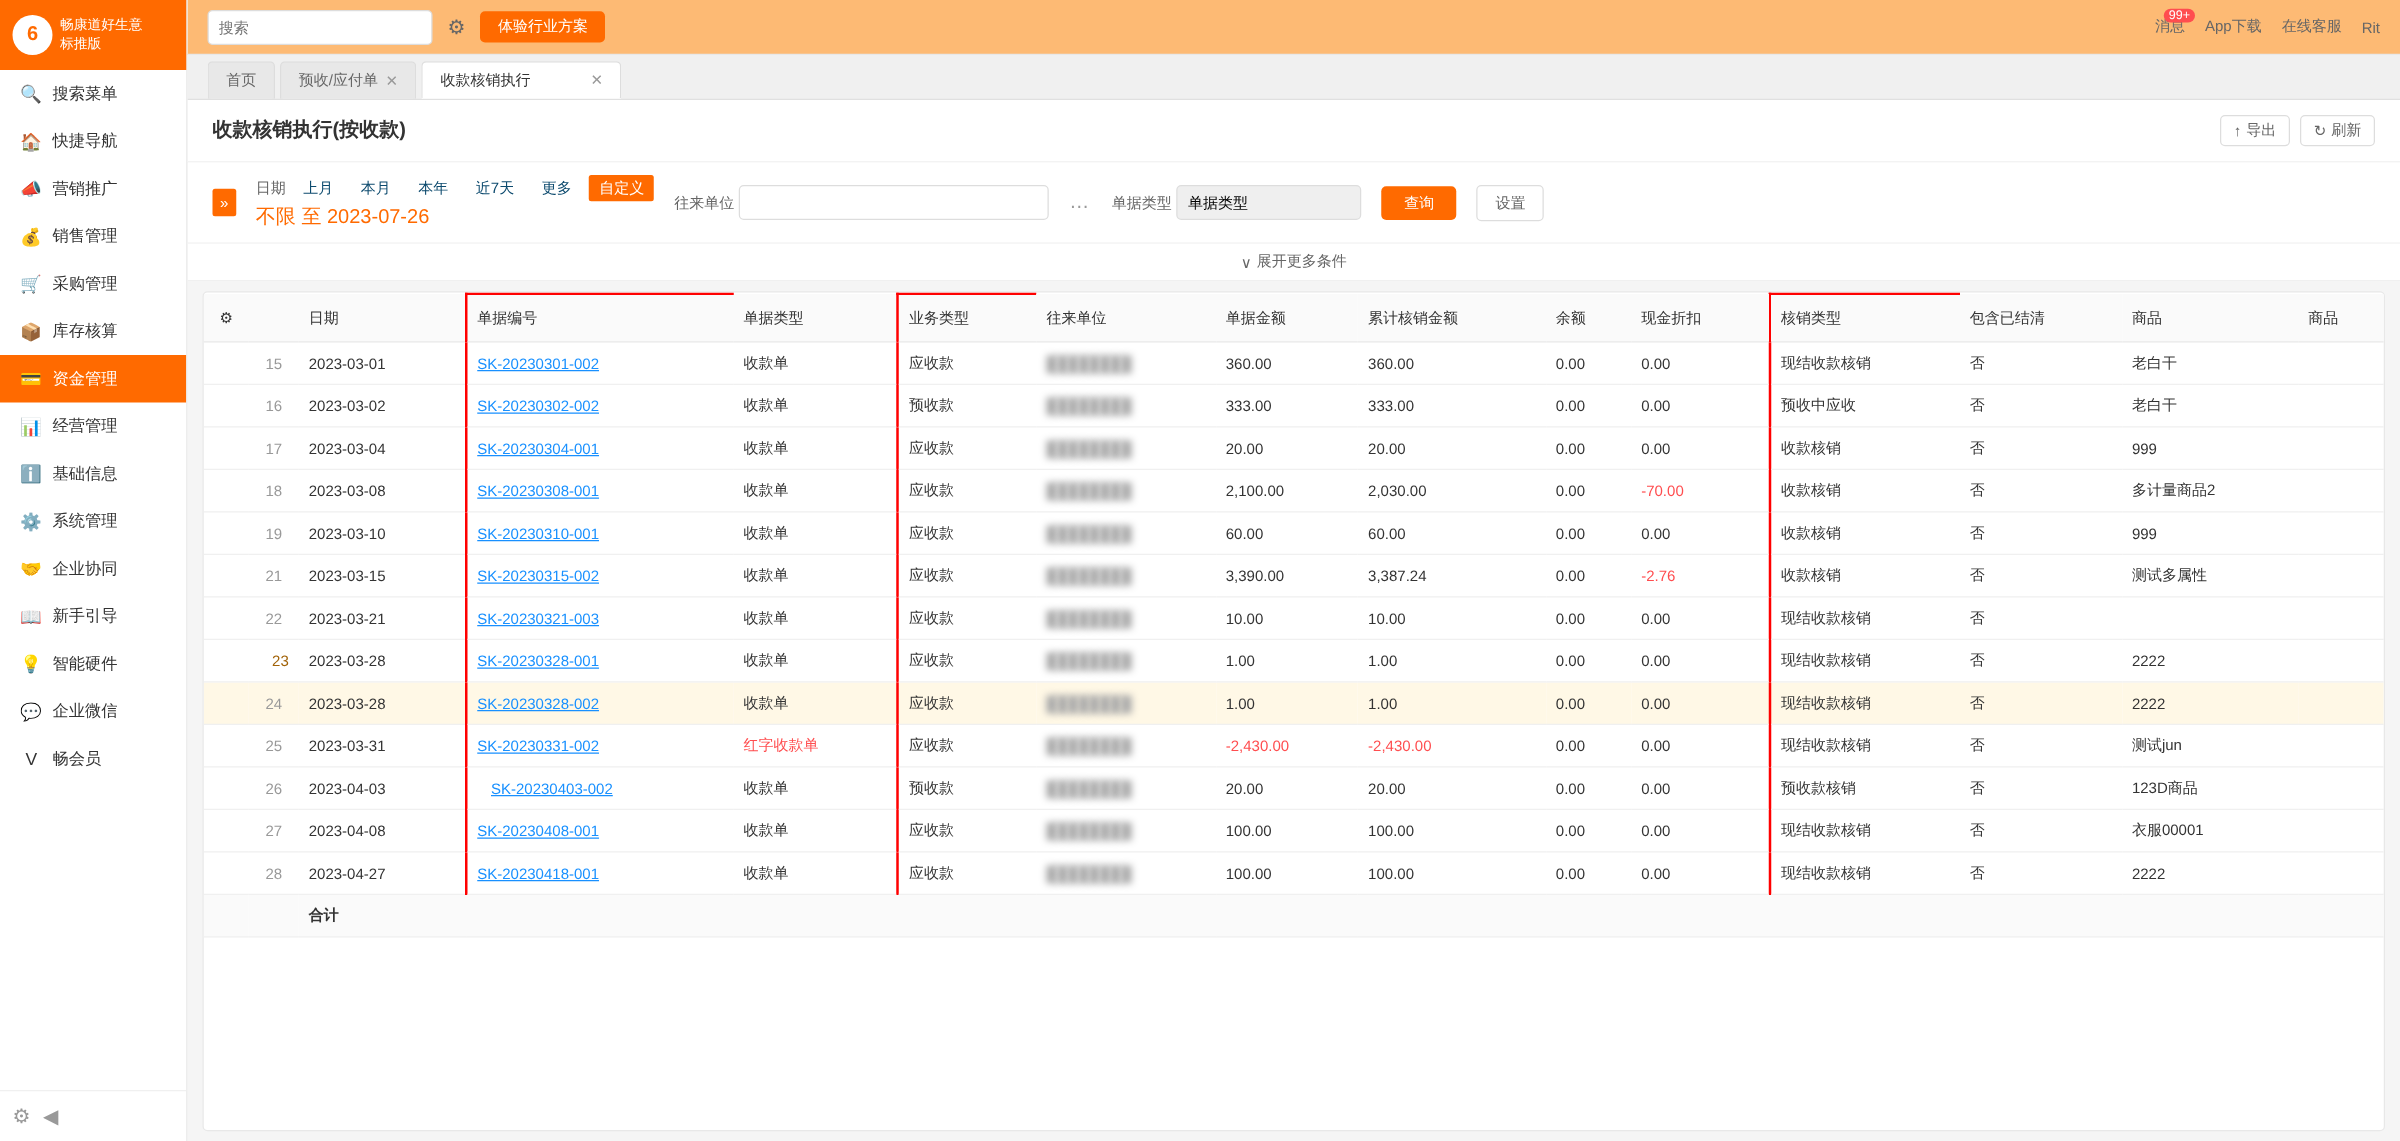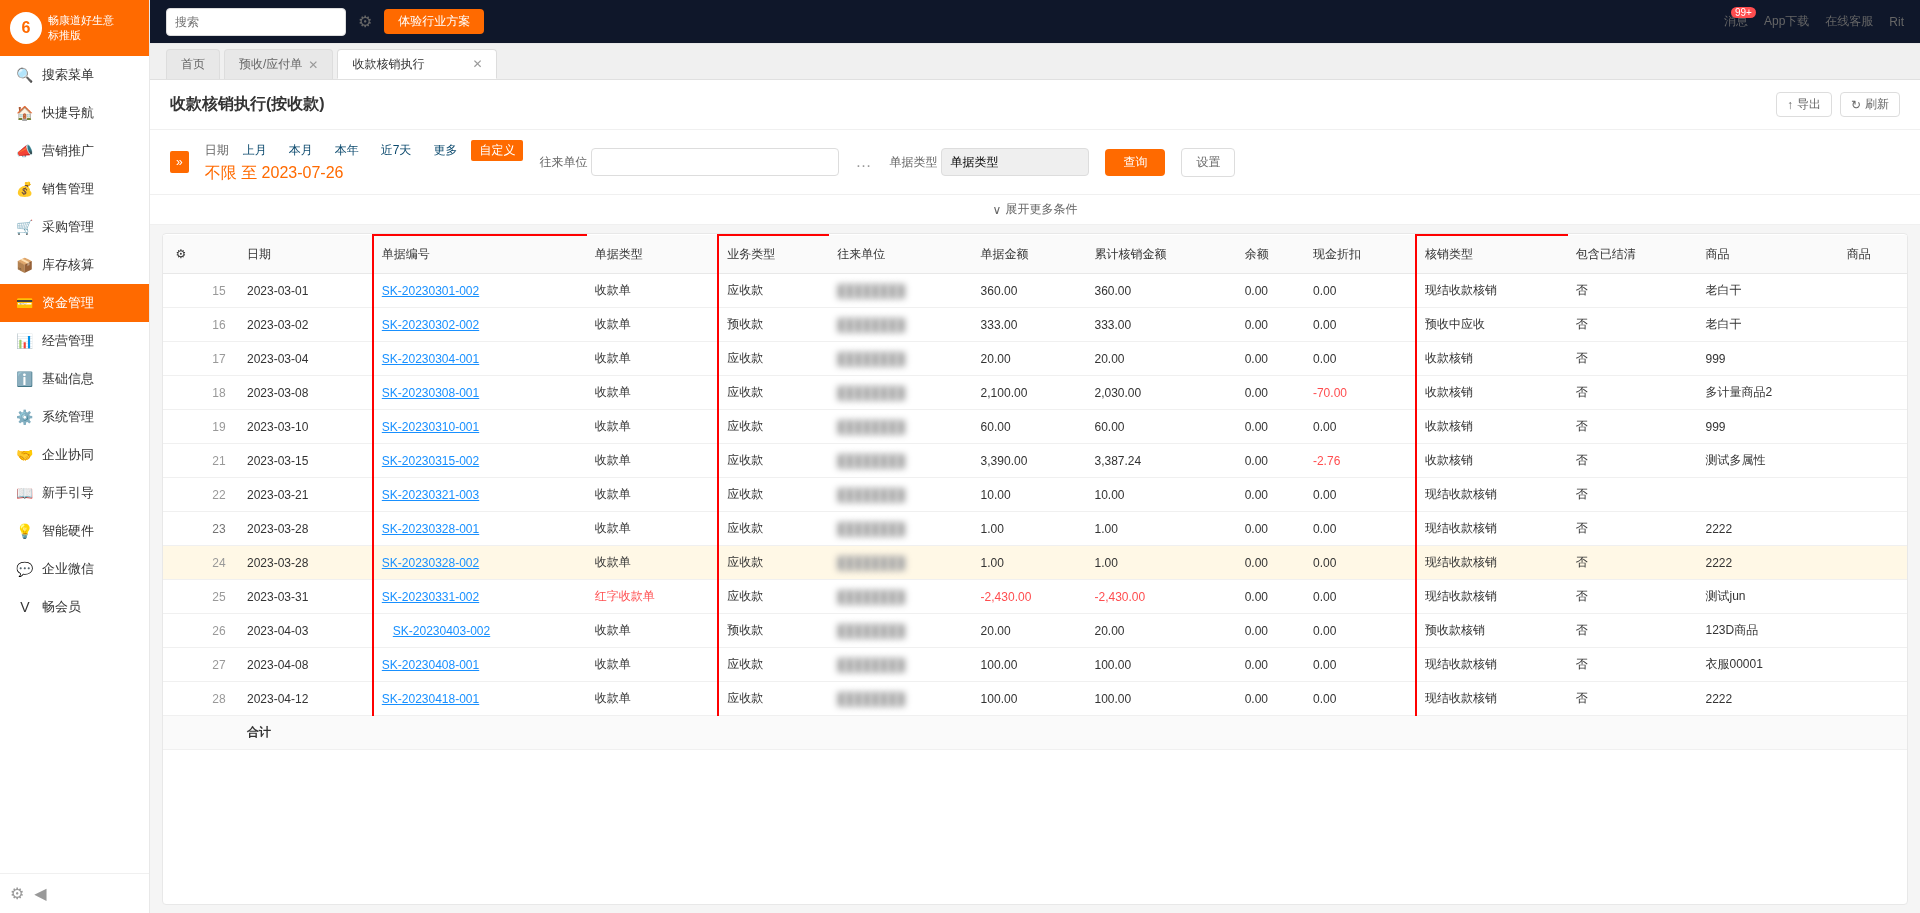--- a/index.html
+++ b/index.html
@@ -14,21 +14,21 @@
     .sidebar-item { display: flex; align-items: center; gap: 8px; padding: 10px 16px; cursor: pointer; color: #333; font-size: 13px; }
     .sidebar-item.active { background: #ff6a00; color: #fff; }
     .sidebar-item .icon { font-size: 14px; width: 18px; text-align: center; }
     .sidebar-bottom { padding: 10px; display: flex; align-items: center; gap: 10px; border-top: 1px solid #f0f0f0; }
     .sidebar-bottom-icon { font-size: 16px; color: #999; cursor: pointer; }
 
     
     .main { flex: 1; display: flex; flex-direction: column; overflow: hidden; }
 
     
-    .topbar { height: 44px; background: #0f172a; border-bottom: 1px solid #e8e8e8; display: flex; align-items: center; padding: 0 16px; gap: 12px; }
+    .topbar { height: 44px; background: #fdba74; border-bottom: 1px solid #e8e8e8; display: flex; align-items: center; padding: 0 16px; gap: 12px; }
     .topbar-input { flex: 0 0 180px; height: 28px; border: 1px solid #ddd; border-radius: 4px; padding: 0 8px; font-size: 12px; color: #999; }
     .topbar-gear { color: #666; cursor: pointer; font-size: 16px; }
     .topbar-btn { background: #ff6a00; color: #fff; border: none; border-radius: 4px; padding: 4px 14px; cursor: pointer; font-size: 12px; }
     .topbar-right { margin-left: auto; display: flex; align-items: center; gap: 16px; color: #666; font-size: 12px; }
     .topbar-badge { position: relative; }
     .topbar-badge .badge { position: absolute; top: -6px; right: -8px; background: #ff4d4f; color: #fff; border-radius: 8px; font-size: 10px; padding: 0 4px; min-width: 16px; text-align: center; }
 
     
     .tabs { height: 36px; background: #f0f0f0; display: flex; align-items: flex-end; padding: 0 16px; border-bottom: 1px solid #e0e0e0; }
     .tab { height: 30px; padding: 0 14px; display: flex; align-items: center; gap: 6px; background: #e8e8e8; border: 1px solid #ddd; border-bottom: none; border-radius: 4px 4px 0 0; cursor: pointer; font-size: 12px; color: #666; margin-right: 4px; }
@@ -387,21 +387,21 @@
               <td>10.00</td>
               <td>0.00</td>
               <td>0.00</td>
               <td style="border-left:2px solid red;">现结收款核销</td>
               <td>否</td>
               <td></td>
               <td></td>
             </tr>
             <tr>
               <td style="text-align:center;"></td>
-              <td style="text-align:center;color:#737373;">23</td>
+              <td style="text-align:right;color:#a16207;">23</td>
               <td>2023-03-28</td>
               <td style="border-left:2px solid red;"><span style="color: rgb(24, 144, 255); cursor: pointer; text-decoration: underline;">SK-20230328-001</span></td>
               <td>收款单</td>
               <td style="border-left:2px solid red;">应收款</td>
               <td style="color:transparent;text-shadow:0 0 6px #aaa;">████████</td>
               <td>1.00</td>
               <td>1.00</td>
               <td>0.00</td>
               <td>0.00</td>
               <td style="border-left:2px solid red;">现结收款核销</td>
@@ -473,21 +473,21 @@
               <td>0.00</td>
               <td>0.00</td>
               <td style="border-left:2px solid red;">现结收款核销</td>
               <td>否</td>
               <td>衣服00001</td>
               <td></td>
             </tr>
             <tr>
               <td style="text-align:center;"></td>
               <td style="text-align:center;color:#999;">28</td>
-              <td>2023-04-12</td>
+              <td>2023-04-27</td>
               <td style="border-left:2px solid red;"><span style="color: rgb(24, 144, 255); cursor: pointer; text-decoration: underline;">SK-20230418-001</span></td>
               <td>收款单</td>
               <td style="border-left:2px solid red;">应收款</td>
               <td style="color:transparent;text-shadow:0 0 6px #aaa;">████████</td>
               <td>100.00</td>
               <td>100.00</td>
               <td>0.00</td>
               <td>0.00</td>
               <td style="border-left:2px solid red;">现结收款核销</td>
               <td>否</td>

